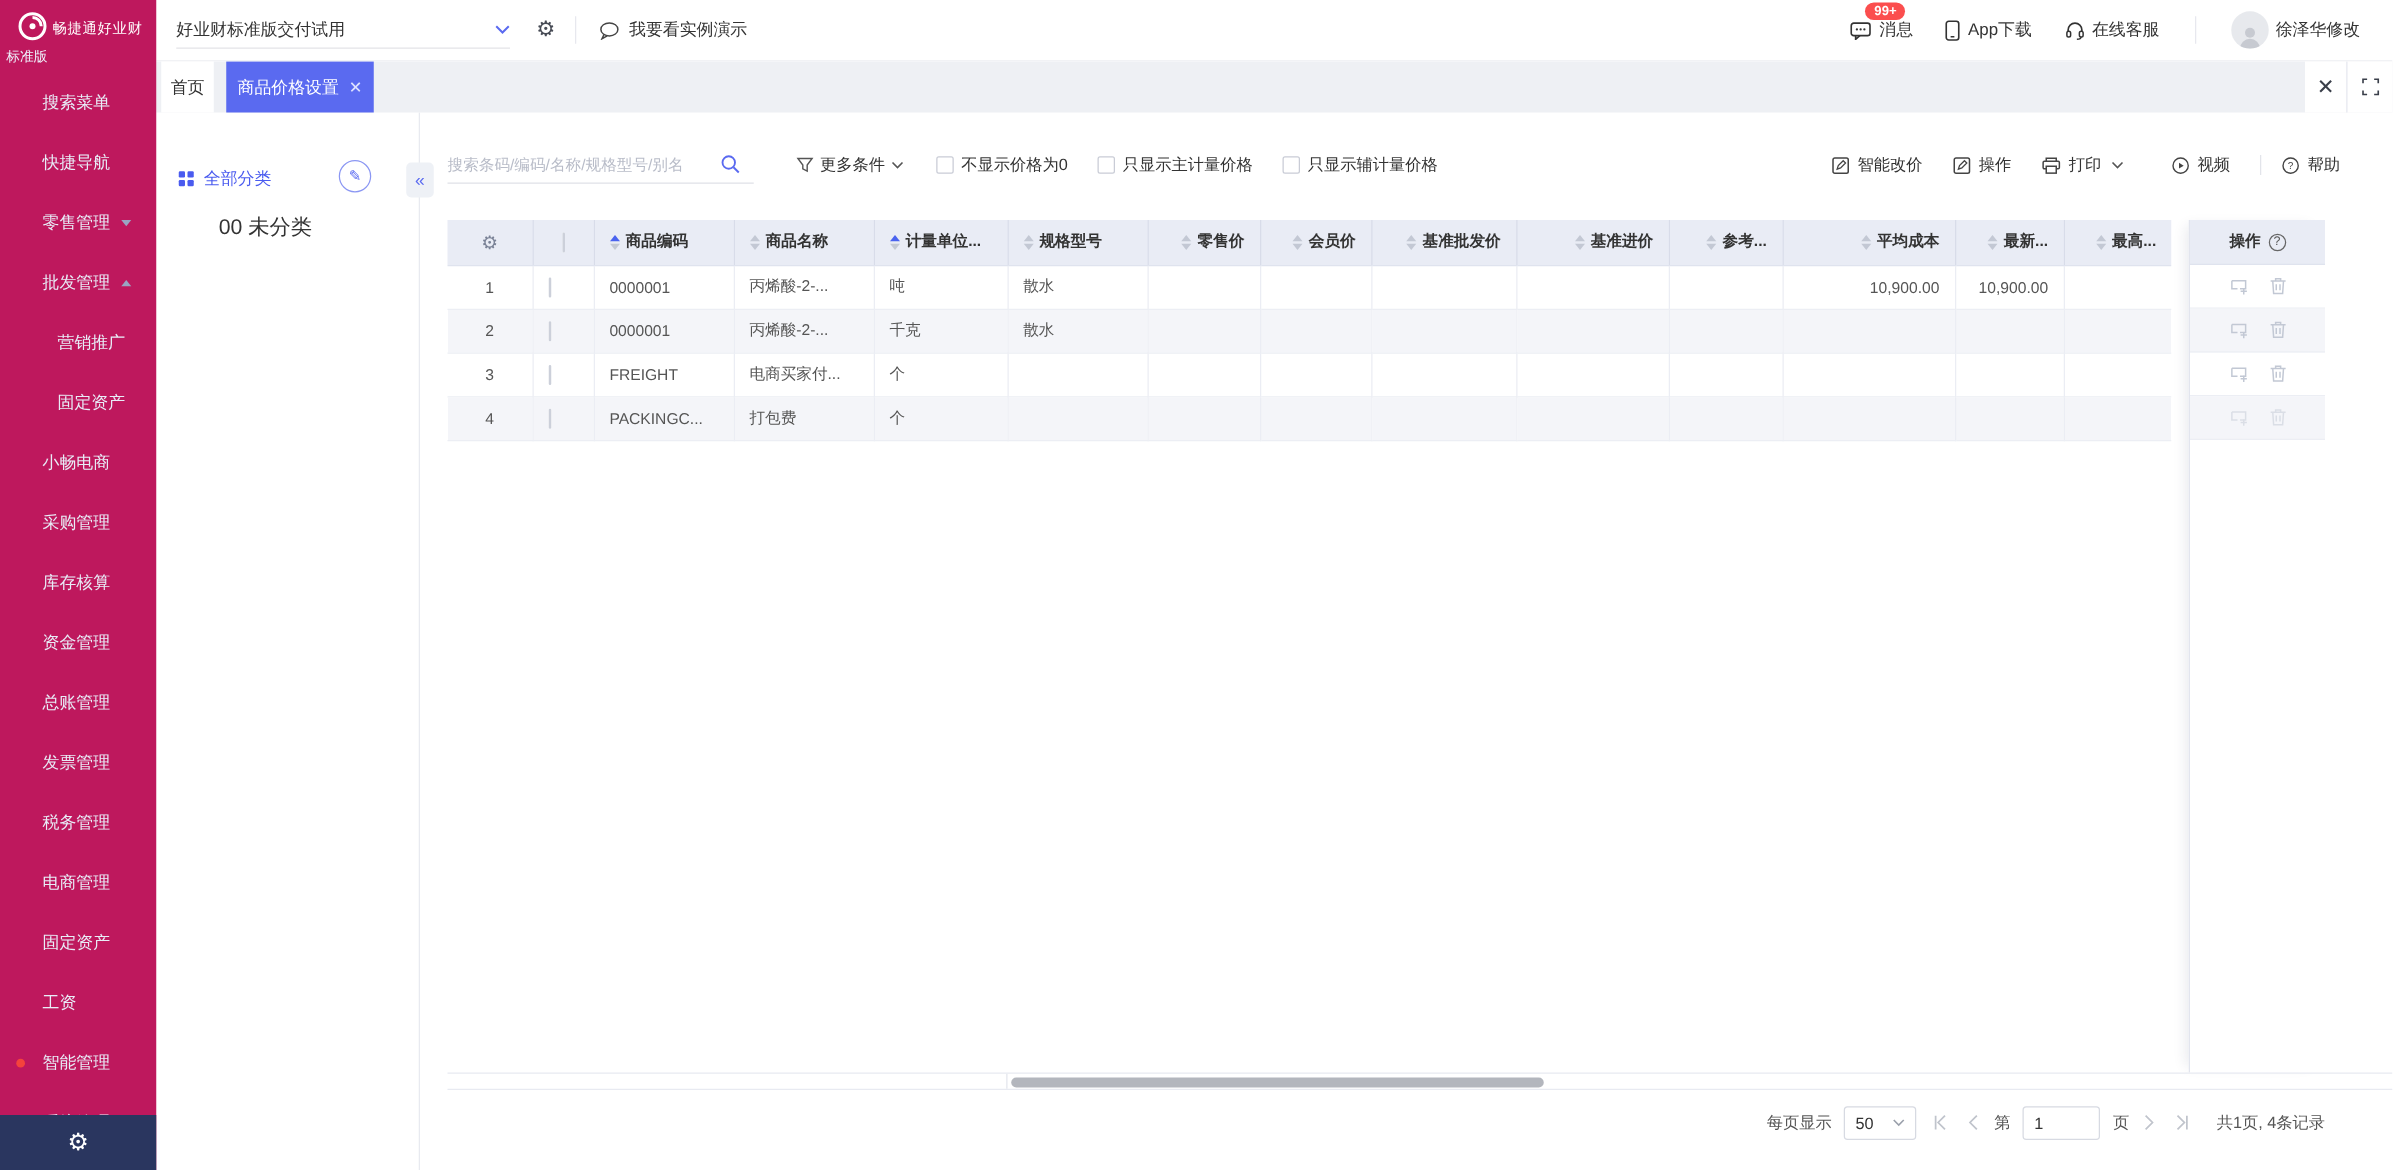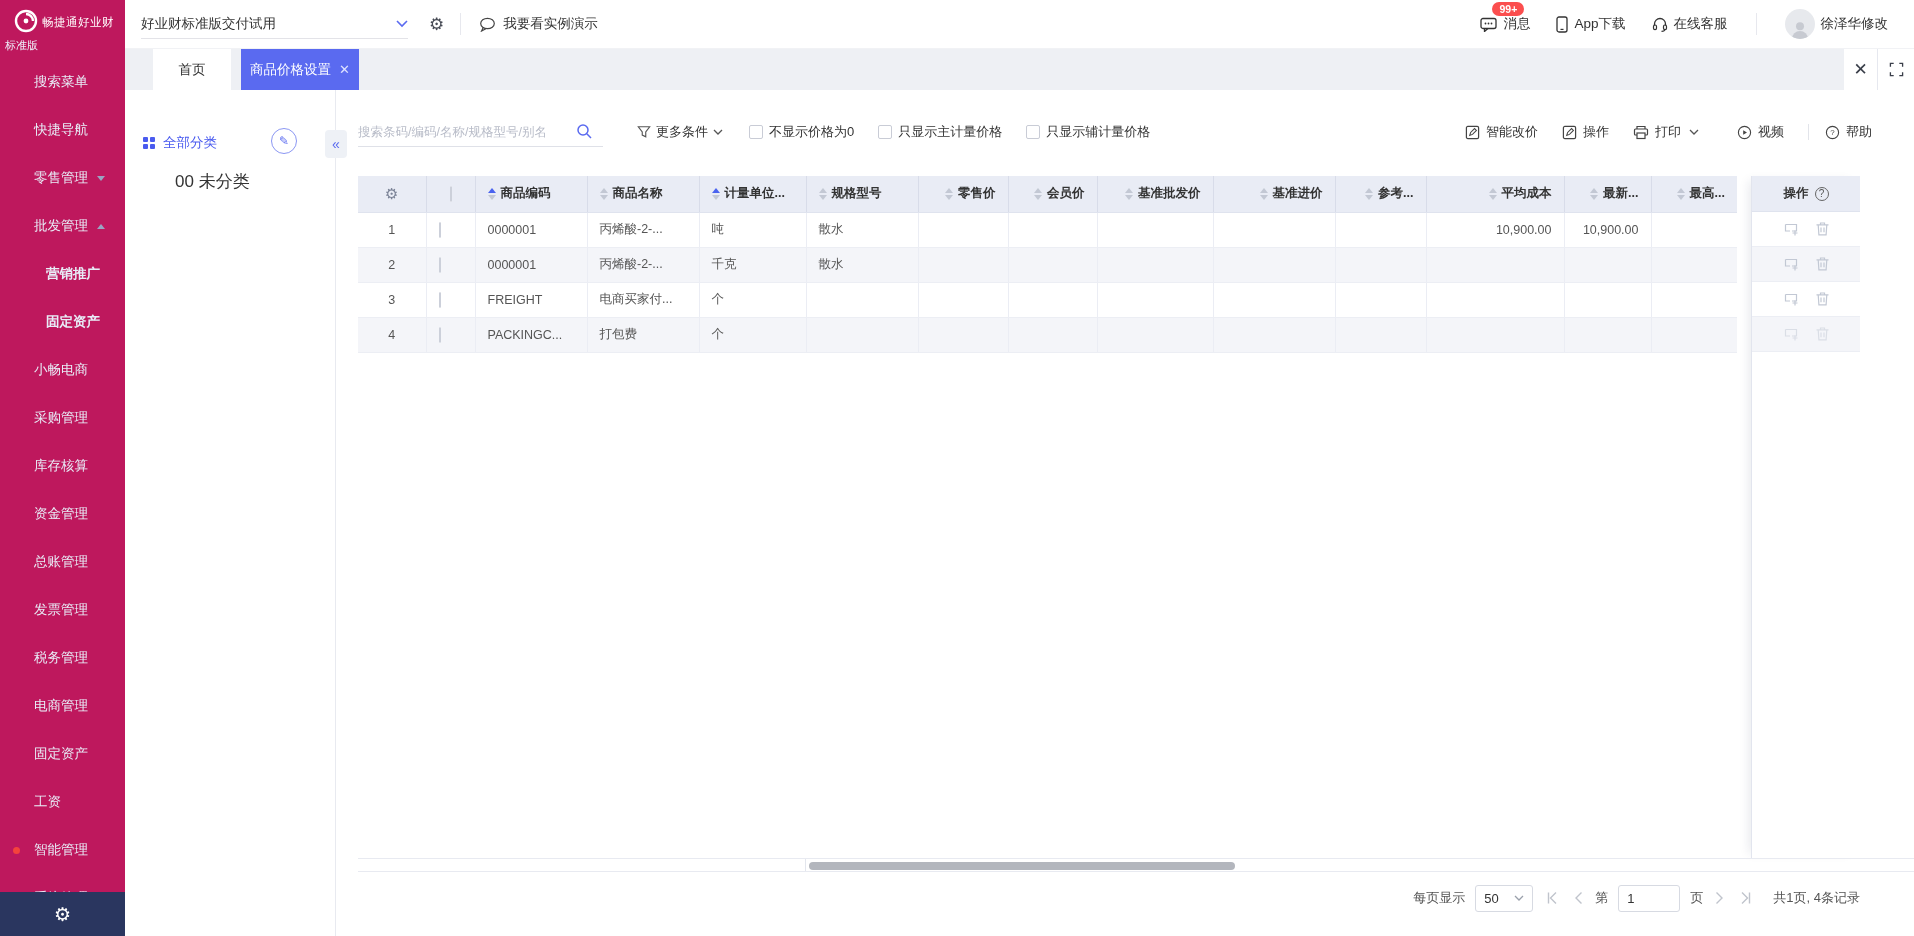--- a/index.html
+++ b/index.html
@@ -8,21 +8,21 @@
   #app { position:relative; width:1914px; height:936px; }
 
   
   #sidebar { position:absolute; left:0; top:0; width:125px; height:936px; background:#be185d; z-index:30; }
   .logo-block { height:58px; position:relative; color:#fff; }
   .logo-swirl { position:absolute; left:13px; top:8px; }
   .logo-title { position:absolute; left:42px; top:15px; font-size:11.5px; letter-spacing:.5px; }
   .logo-sub { position:absolute; left:5px; top:38px; font-size:11px; color:#eef1fb; }
   .menu { position:absolute; top:58px; bottom:44px; left:0; right:0; overflow:hidden; }
   .menu-item { position:relative; height:48px; display:flex; align-items:center; padding-left:34px; font-size:13.5px; color:#e8ecf7; cursor:pointer; }
-  .menu-item.sub { padding-left:46px;font-weight:bold; }
+  .menu-item.sub { padding-left:46px; }
   .menu-item .dot { position:absolute; left:13px; width:7px; height:7px; border-radius:50%; background:#f4433c; }
   .tri { width:0; height:0; margin-left:9px; }
   .tri.down { border-left:4.5px solid transparent; border-right:4.5px solid transparent; border-top:5px solid #9aa4c2; }
   .tri.up   { border-left:4.5px solid transparent; border-right:4.5px solid transparent; border-bottom:5px solid #9aa4c2; }
   .sidebar-footer { position:absolute; left:0; right:0; bottom:0; height:44px; background:#2a365f; display:flex; align-items:center; justify-content:center; z-index:5; }
   .sidebar-footer .gear-glyph { color:#fff; font-size:19px; line-height:1; cursor:pointer; }
 
   
   #topbar { position:absolute; left:125px; top:0; right:0; height:49px; background:#fff; display:flex; align-items:center; border-bottom:1px solid #f1f2f5; z-index:20; }
   .workspace { display:flex; align-items:center; justify-content:space-between; width:267px; margin-left:16px; height:30px; border-bottom:1px solid #e3e3e8; cursor:pointer; }
@@ -31,21 +31,21 @@
   .tb-div { width:1px; height:22px; background:#e7e8ee; margin:0 18px 0 16px; }
   .demo-link { display:flex; align-items:center; gap:7px; font-size:13.5px; color:#333; cursor:pointer; }
   .tb-right { margin-left:auto; display:flex; align-items:center; gap:26px; padding-right:26px; }
   .tb-item { position:relative; display:flex; align-items:center; gap:6px; font-size:13.5px; color:#333; cursor:pointer; }
   .badge { position:absolute; top:-13px; left:12px; background:#fb4e4e; color:#fff; font-size:10.5px; padding:1px 7px; border-radius:9px; font-weight:bold; }
   .avatar { width:30px; height:30px; border-radius:50%; background:#e7e9ed; display:flex; align-items:flex-end; justify-content:center; overflow:hidden; }
 
   
   #tabbar { position:absolute; left:125px; top:49px; right:0; height:41px; background:#eef0f4; display:flex; align-items:stretch; z-index:15; }
   .tab { display:flex; align-items:center; justify-content:center; font-size:13.5px; cursor:pointer; }
-  .tab.home { width:78px; margin-left:28px; background:#fff; color:#333; }
+  .tab.home { width:42px; margin-left:4px; background:#fff; color:#333; }
   .tab.active { width:118px; margin-left:10px; background:#5a6af0; color:#fff; gap:8px; }
   .tab .tab-x { font-size:13px; color:#dfe3ff; }
   .tabbar-right { margin-left:auto; display:flex; align-items:stretch; }
   .tb-box { width:33px; background:#fff; display:flex; align-items:center; justify-content:center; cursor:pointer; color:#3a3f4a; }
   .tb-box + .tb-box { border-left:1px solid #e6e8ef; width:37px; }
   .tb-box .x { font-size:17px; }
 
   
   #catpanel { position:absolute; left:125px; top:90px; width:211px; bottom:0; background:#fff; border-right:1px solid #e8eaf0; z-index:10; }
   .cat-head { position:absolute; left:18px; top:44px; display:flex; align-items:center; gap:8px; cursor:pointer; }

